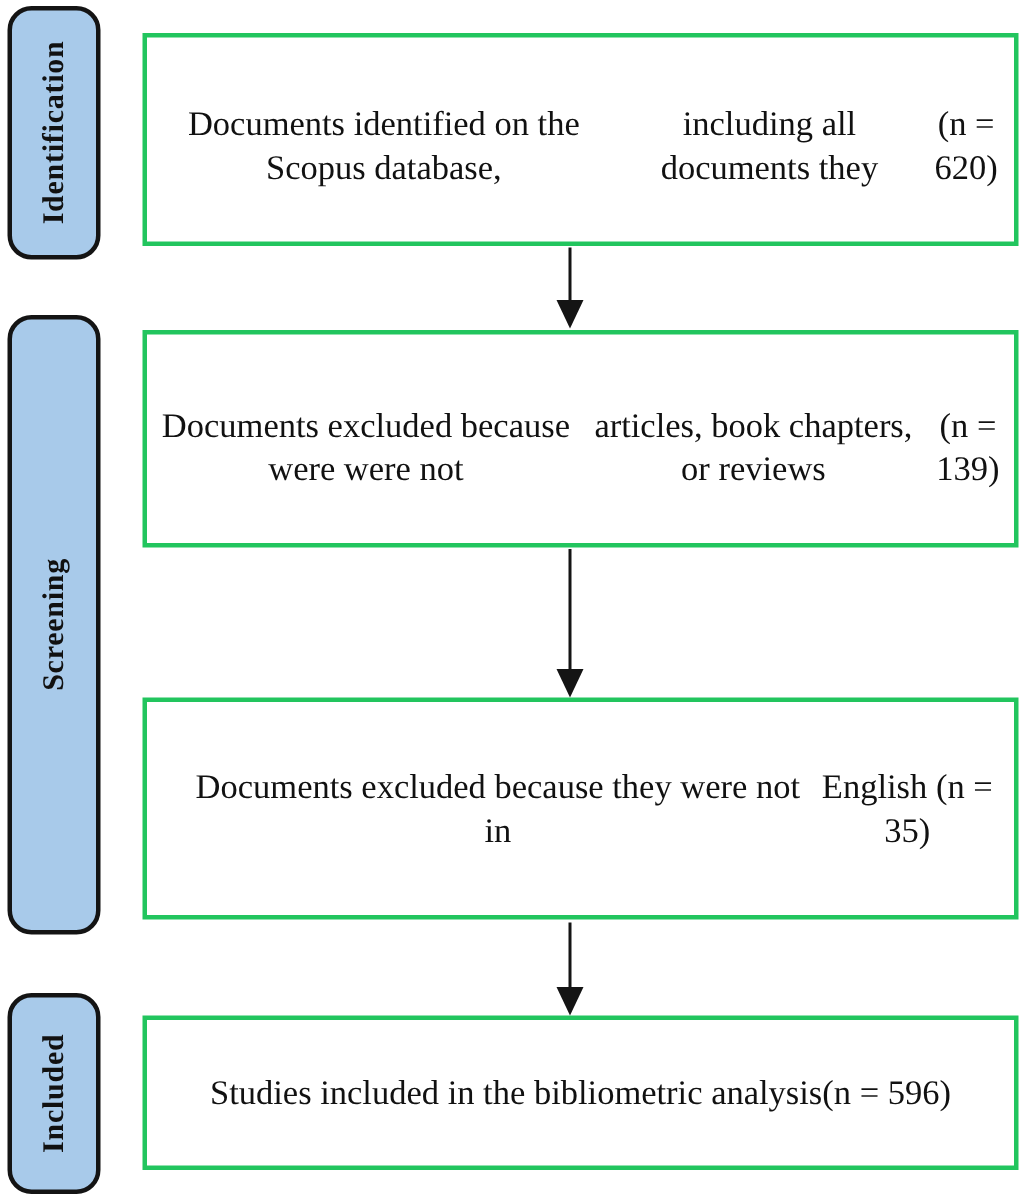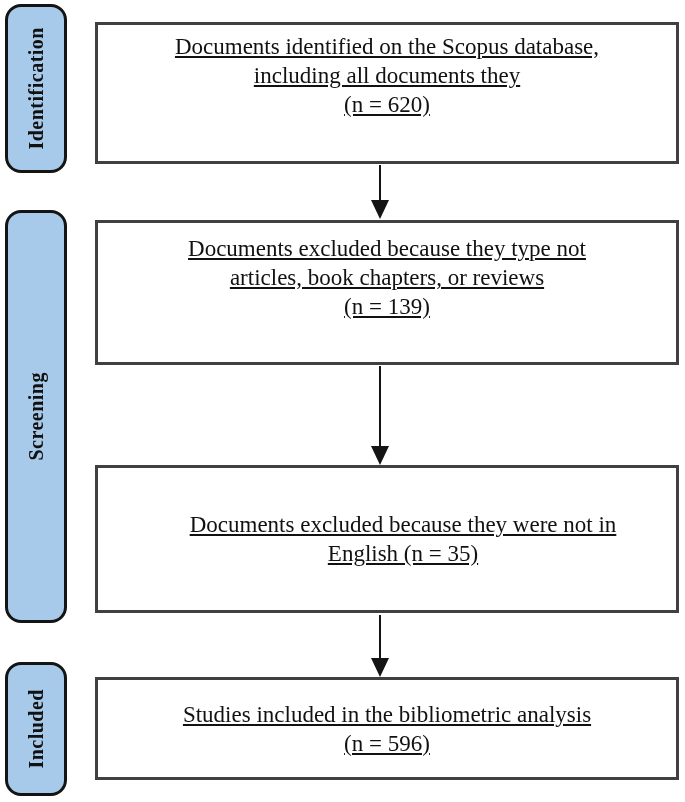--- a/index.html
+++ b/index.html
@@ -37,28 +37,26 @@
   #stage-identification { top: 4px;   height: 169px; }
   #stage-screening      { top: 210px; height: 413px; }
   #stage-included       { top: 662px; height: 134px; }
 
   
   .flow-box {
     position: absolute;
     left: 95px;
     width: 584px;
     background: #ffffff;
-    border: 3px solid #404040;
+    border: 3px solid #22c55e;
     display: flex;
-    flex-direction: column;
     align-items: center;
     text-align: center;
     font-size: 23px;
     line-height: 29px;
-    text-decoration: underline;
   }
   .flow-box .line { display: block; }
   #box-identified { top: 22px;  height: 142px; justify-content: flex-start; padding-top: 7px; }
   #box-excluded-type { top: 220px; height: 145px; justify-content: flex-start; padding-top: 11px; }
   #box-excluded-language { top: 465px; height: 148px; justify-content: center; padding-left: 32px; }
   #box-included { top: 677px; height: 103px; justify-content: center; }
 
   
   .arrow {
     position: absolute;
@@ -99,21 +97,21 @@
     <span class="stage-text">Included</span>
   </div>
 
   <div class="flow-box" id="box-identified">
     <span class="line">Documents identified on the Scopus database,</span>
     <span class="line">including all documents they</span>
     <span class="line">(n = 620)</span>
   </div>
 
   <div class="flow-box" id="box-excluded-type">
-    <span class="line">Documents excluded because they type not</span>
+    <span class="line">Documents excluded because were were not</span>
     <span class="line">articles, book chapters, or reviews</span>
     <span class="line">(n = 139)</span>
   </div>
 
   <div class="flow-box" id="box-excluded-language">
     <span class="line">Documents excluded because they were not in</span>
     <span class="line">English (n = 35)</span>
   </div>
 
   <div class="flow-box" id="box-included">

